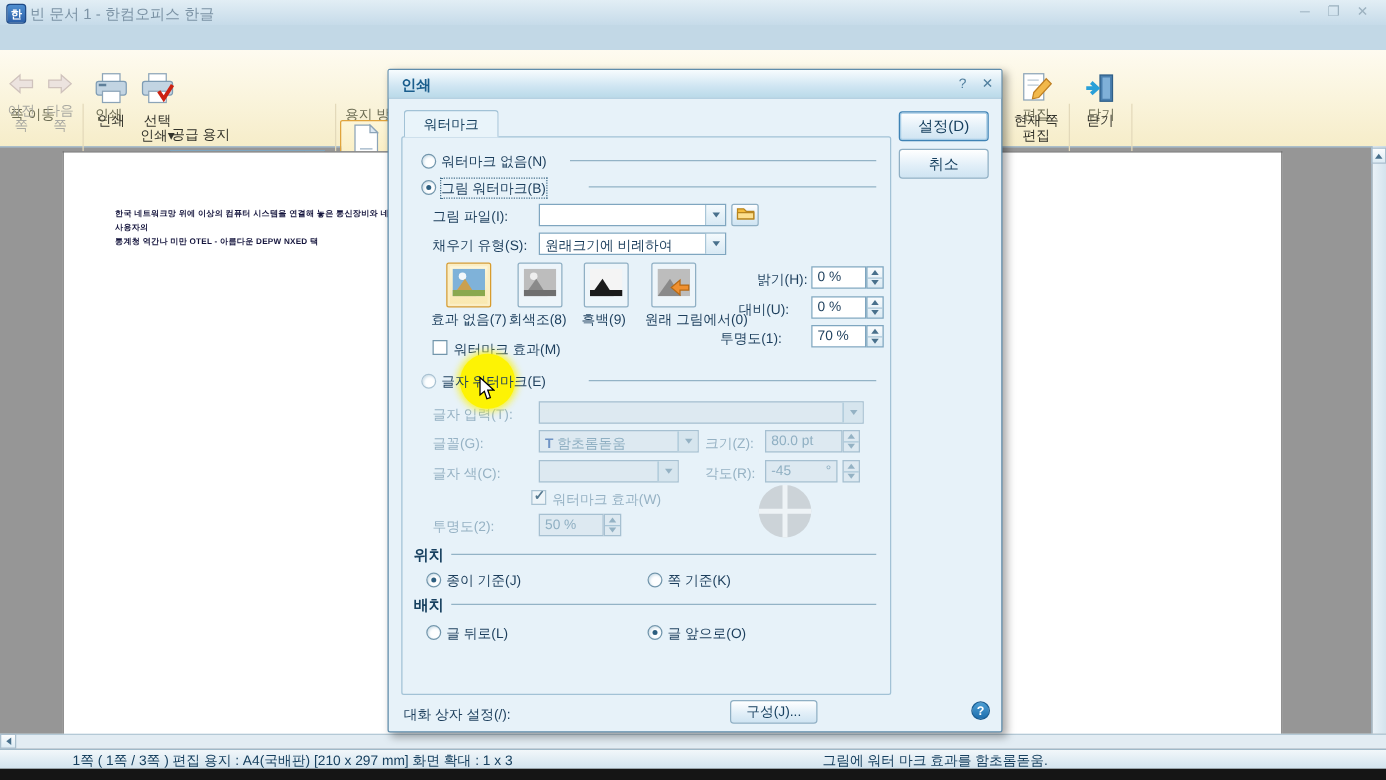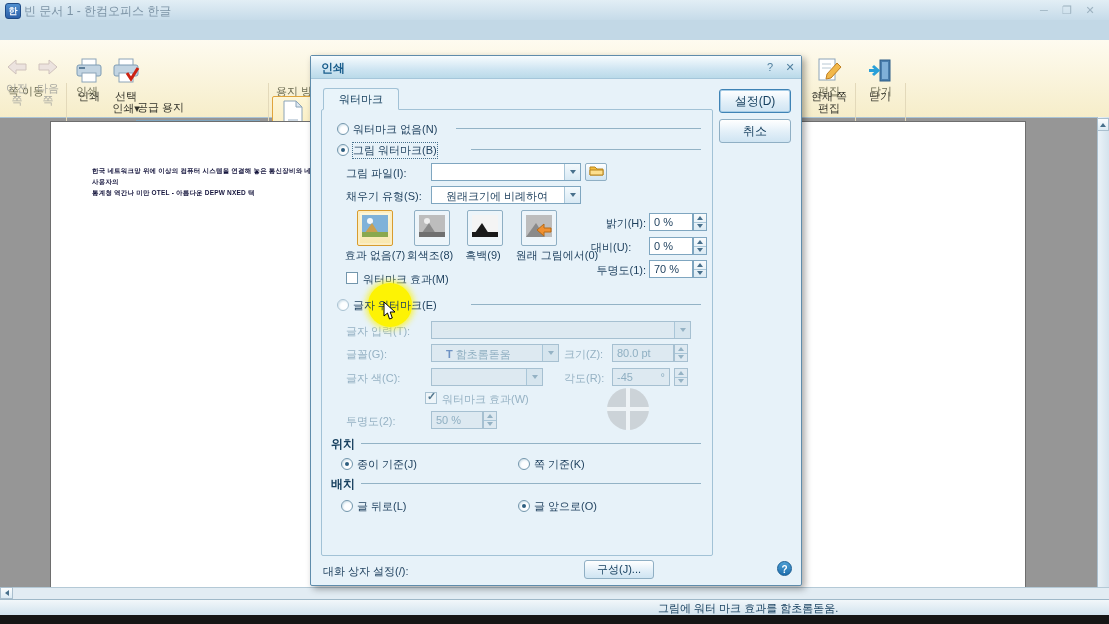--- a/index.html
+++ b/index.html
@@ -55,21 +55,21 @@
   .lbl.b{font-weight:bold;font-size:12px;color:#17405f}
   .lbl.dim{color:#96b2c4}
   .hline{height:1px;background:#93b3c6}
   .radio{width:12px;height:12px;border:1px solid #7296ac;border-radius:50%;background:#fdfeff;box-shadow:inset 1px 1px 2px #cfe0ea;box-sizing:border-box}
   .radio.sel::after{content:"";position:absolute;left:3px;top:3px;width:4px;height:4px;border-radius:50%;background:#2d5e7f}
   .radio.dim{border-color:#a9c2d2}
   .cb{width:12px;height:12px;border:1px solid #7296ac;background:#fff;box-sizing:border-box}
   .cb.dim{border-color:#a9c2d2;background:#eef5f9}
   .cb .mark{position:absolute;left:1px;top:-3px;font-size:11px;font-weight:bold;color:#54788f}
   .combo{display:flex;align-items:stretch;background:#fff;border:1px solid #7fa6c0;box-sizing:border-box;font-size:11px;color:#1c3e5c}
-  .combo .ct{flex:1;padding:2px 14px;overflow:hidden;white-space:nowrap}
+  .combo .ct{flex:1;padding:2px 4px;overflow:hidden;white-space:nowrap}
   .combo .ca{width:15px;background:linear-gradient(#f4fafd,#d8e9f4);border-left:1px solid #a9c6d8;display:flex;align-items:center;justify-content:center}
   .combo.dis{background:#dde9f1;border-color:#a6c0d1;color:#8fafc2}
   .combo.dis .ca{background:#d6e5ee}
   .tri-d{width:0;height:0;border-left:3px solid transparent;border-right:3px solid transparent;border-top:4px solid #48708c}
   .dis .tri-d,.tri-d.dim{border-top-color:#94b2c4}
   .numbox{background:#fff;border:1px solid #7fa6c0;box-sizing:border-box;font-size:11px;color:#1c3e5c;padding:2px 4px;overflow:hidden;white-space:nowrap}
   .numbox.dis{background:#dde9f1;border-color:#a6c0d1;color:#8fafc2}
   .spin{width:14px;box-sizing:border-box;border:1px solid #7fa6c0;background:linear-gradient(#f8fbfd,#dcebf4);display:flex;flex-direction:column}
   .spin.dis{border-color:#a6c0d1;background:#dde9f1}
   .spin>div{flex:1;display:flex;align-items:center;justify-content:center}
@@ -221,20 +221,21 @@
   <div class="abs" id="vscroll"></div>
   <div class="abs" id="vscroll-up">
       <i class="tri-u2"></i>
     </div>
   <div class="abs" id="hscroll"></div>
   <div class="abs" id="hscroll-left">
       <i class="tri-d" style="transform:rotate(90deg)"></i>
     </div>
 
   <div class="abs" id="statusbar"></div>
+  <div class="abs status-txt" style="left:58px">1쪽 ( 1쪽 / 3쪽 ) 편집 용지 : A4(국배판)  [210 x 297 mm]  화면 확대 : 1 x 3</div>
   <div class="abs status-txt" style="left:658px">그림에 워터 마크 효과를 함초롬돋움.</div>
   <div class="abs" id="blackbar"></div>
 
   <div class="abs" id="dialog">
     <div class="abs" id="dlg-titlebar">
       <div class="abs" id="dlg-title">인쇄</div>
       <div class="abs dlg-ctl" style="left:452px">?</div>
       <div class="abs dlg-ctl" style="left:472px">✕</div>
     </div>
 
@@ -340,21 +341,21 @@
     <div class="abs numbox" style="left:338px;top:181px;width:44px;height:18px">0 %</div>
     <div class="abs spin" style="left:382px;top:181px;height:18px">
         <div class="u">
           <i class="tri-u2"></i>
         </div>
         <div>
           <i class="tri-d2"></i>
         </div>
       </div>
 
-    <div class="abs lbl" style="left:265px;top:207px;width:70px;text-align:right">투명도(1):</div>
+    <div class="abs lbl" style="left:265px;top:207px;width:70px;text-align:left">투명도(1):</div>
     <div class="abs numbox" style="left:338px;top:204px;width:44px;height:18px">70 %</div>
     <div class="abs spin" style="left:382px;top:204px;height:18px">
         <div class="u">
           <i class="tri-u2"></i>
         </div>
         <div>
           <i class="tri-d2"></i>
         </div>
       </div>
 

